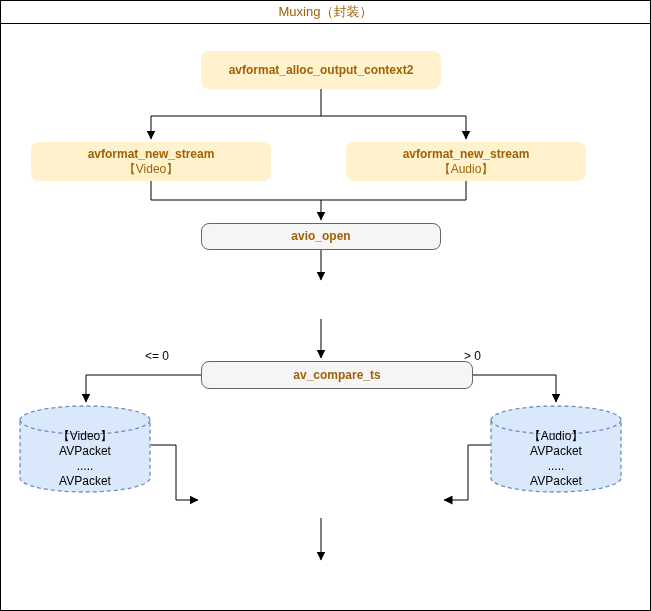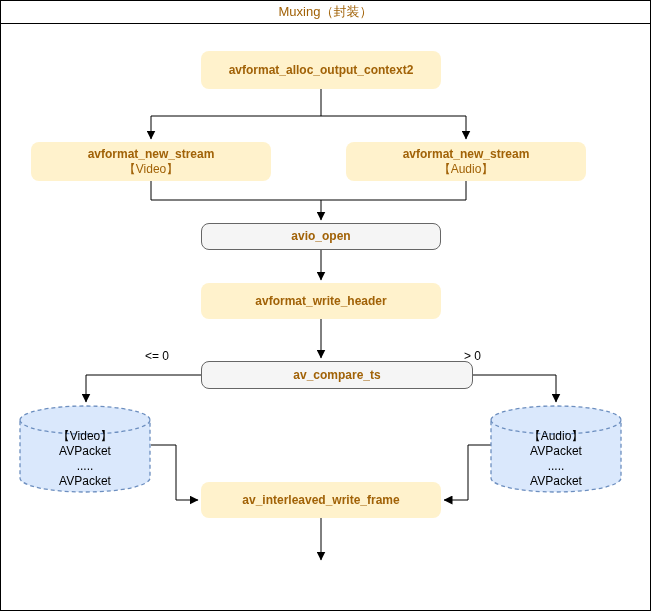--- a/index.html
+++ b/index.html
@@ -70,31 +70,25 @@
 
   <div class="node yellow" style="left:345px;top:141px;width:240px;height:39px;">
     <span class="fname">avformat_new_stream</span>
     <span class="sub">【Audio】</span>
   </div>
 
   <div class="node gray" style="left:200px;top:222px;width:240px;height:27px;">
     <span class="fname">avio_open</span>
   </div>
 
-  <div class="node yellow" style="left:200px;top:282px;width:240px;height:36px;">
-    <span class="fname">avformat_write_header</span>
-  </div>
 
   <div class="node gray" style="left:200px;top:360px;width:272px;height:28px;">
     <span class="fname">av_compare_ts</span>
   </div>
 
-  <div class="node yellow" style="left:200px;top:481px;width:240px;height:36px;">
-    <span class="fname">av_interleaved_write_frame</span>
-  </div>
 
 
   <div class="edge-label" style="left:144px;top:348px;">&lt;= 0</div>
   <div class="edge-label" style="left:463px;top:348px;">&gt; 0</div>
 
   <div class="cyl" style="left:18px;top:404px;width:132px;height:88px;">
     <svg width="132" height="88" viewBox="0 0 132 88">
       <path d="M1,15 C1,7.3 30.1,1 66,1 C101.9,1 131,7.3 131,15 L131,73 C131,80.7 101.9,87 66,87 C30.1,87 1,80.7 1,73 Z" fill="#DAE8FC" stroke="#6C8EBF" stroke-width="1.3" stroke-dasharray="4,3"></path>
       <path d="M1,15 C1,22.7 30.1,29 66,29 C101.9,29 131,22.7 131,15" fill="none" stroke="#6C8EBF" stroke-width="1.3" stroke-dasharray="4,3"></path>
     </svg>

